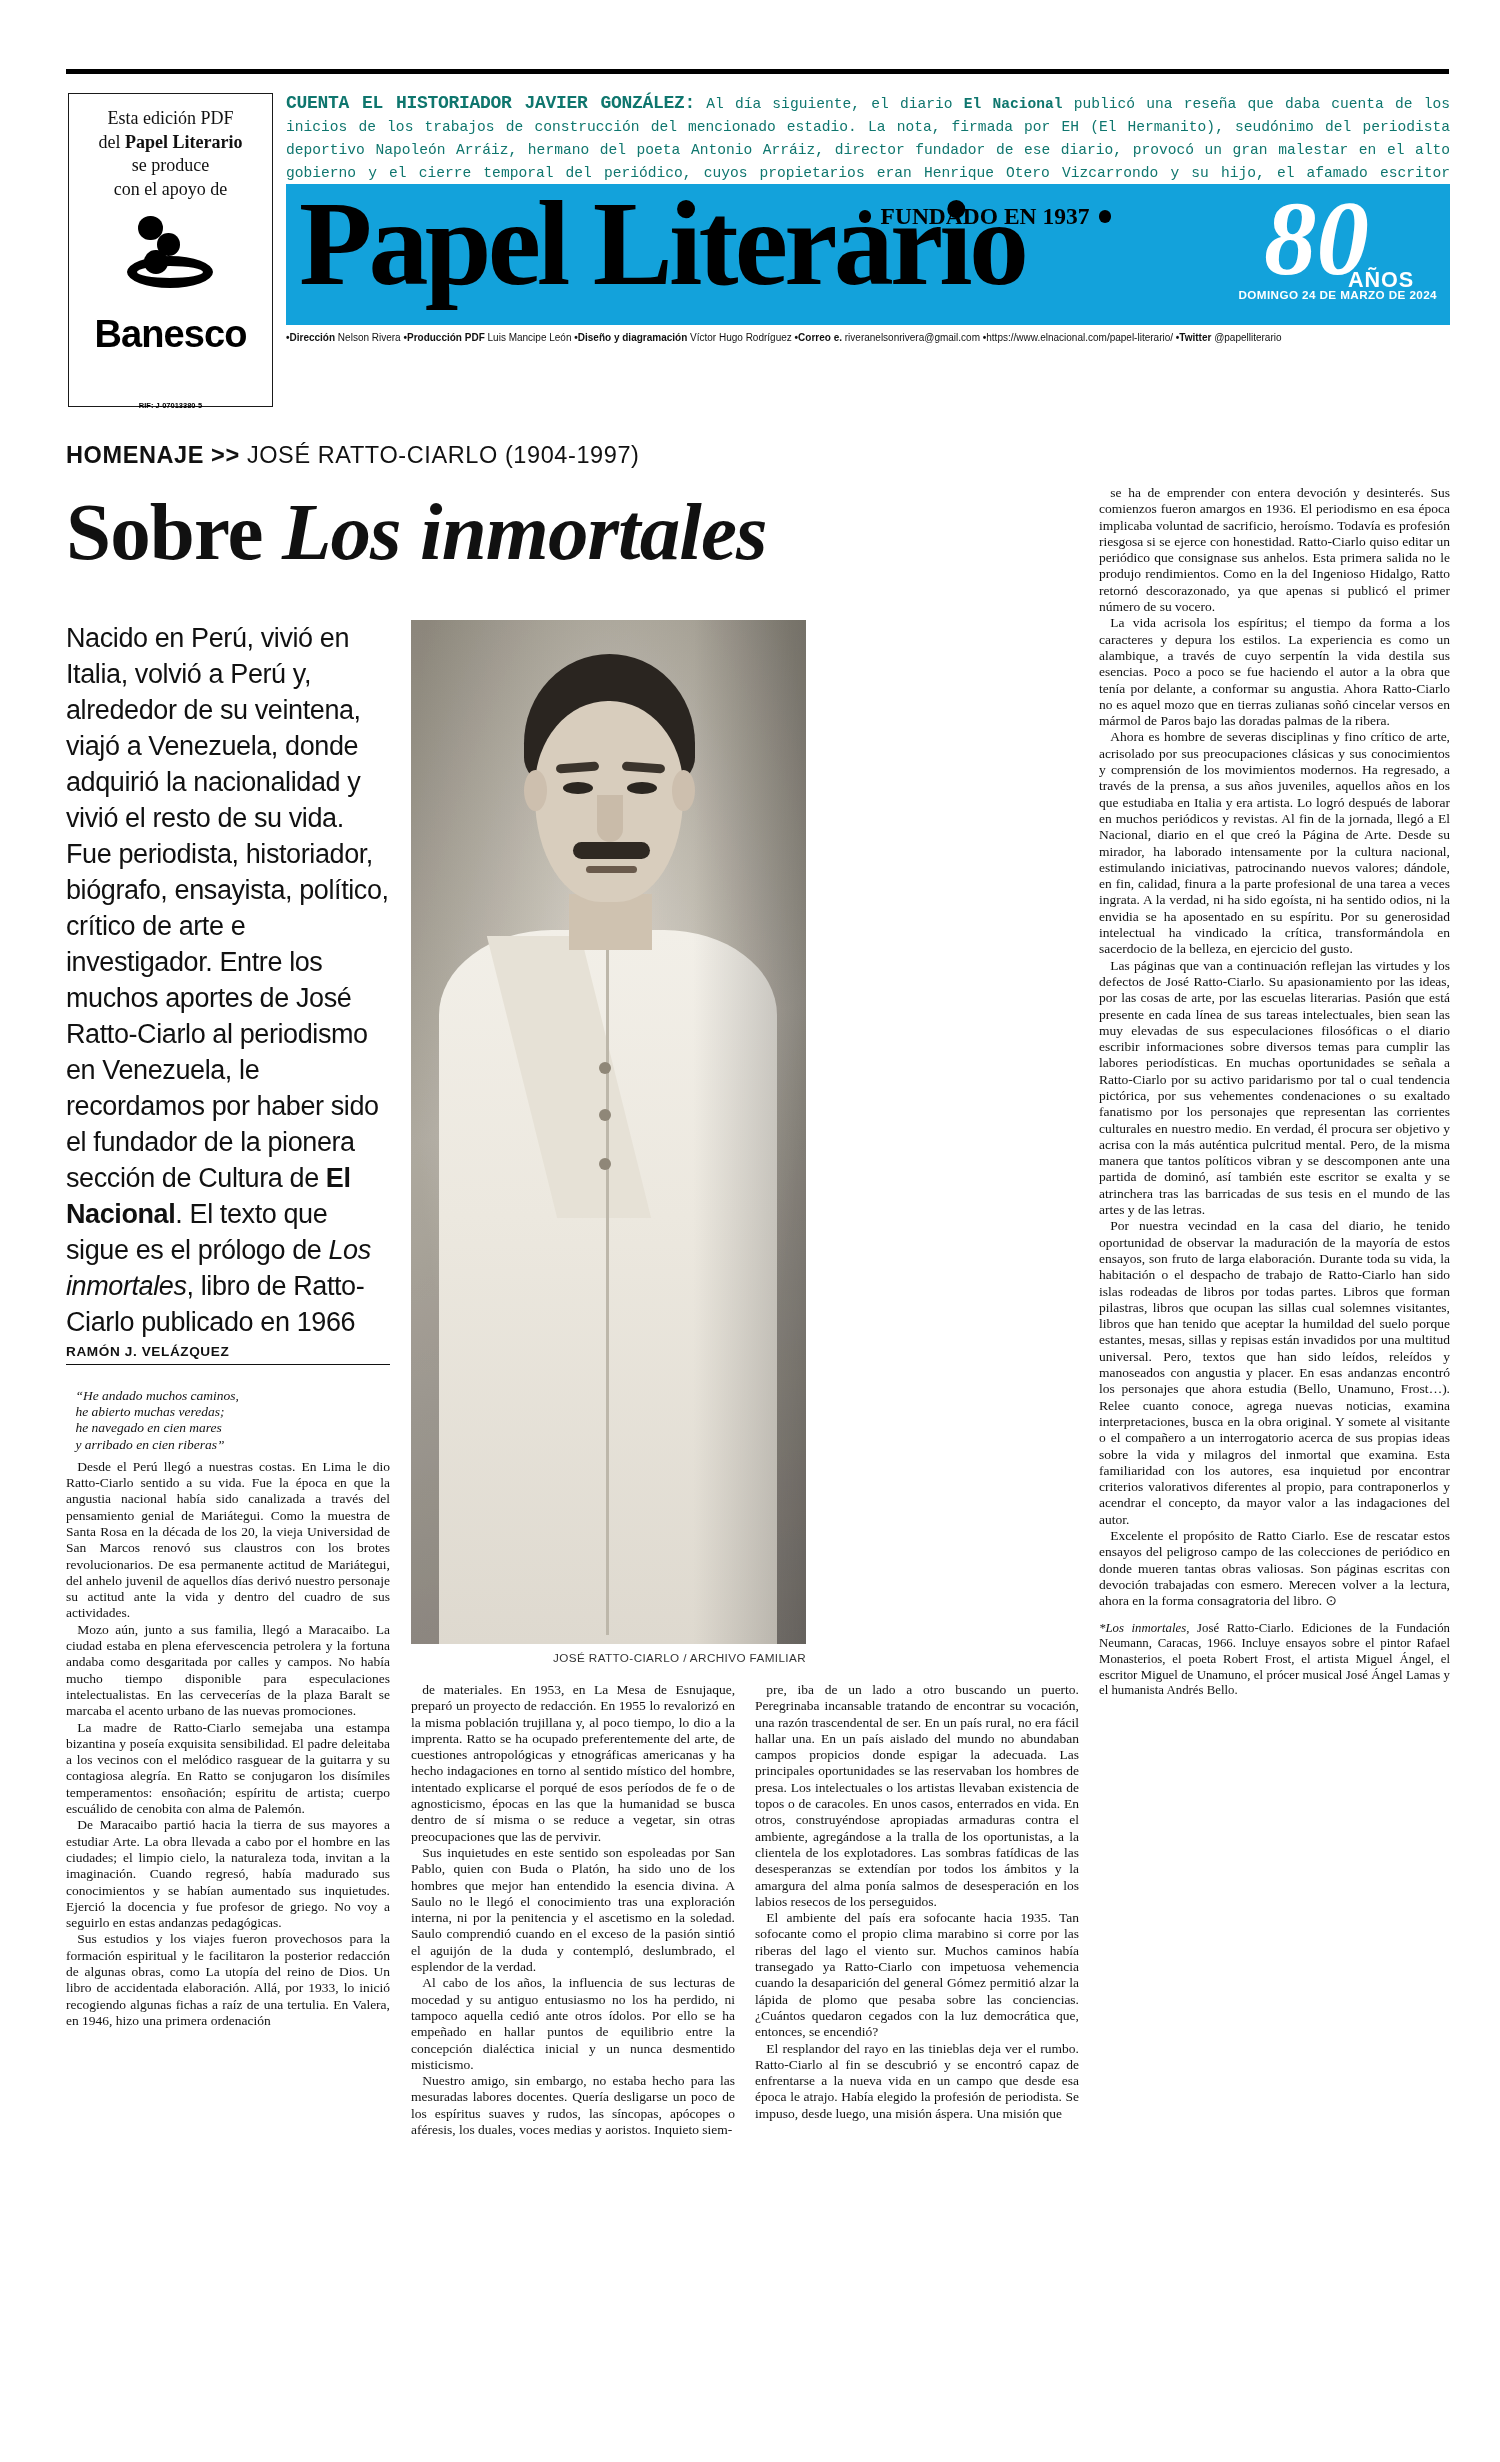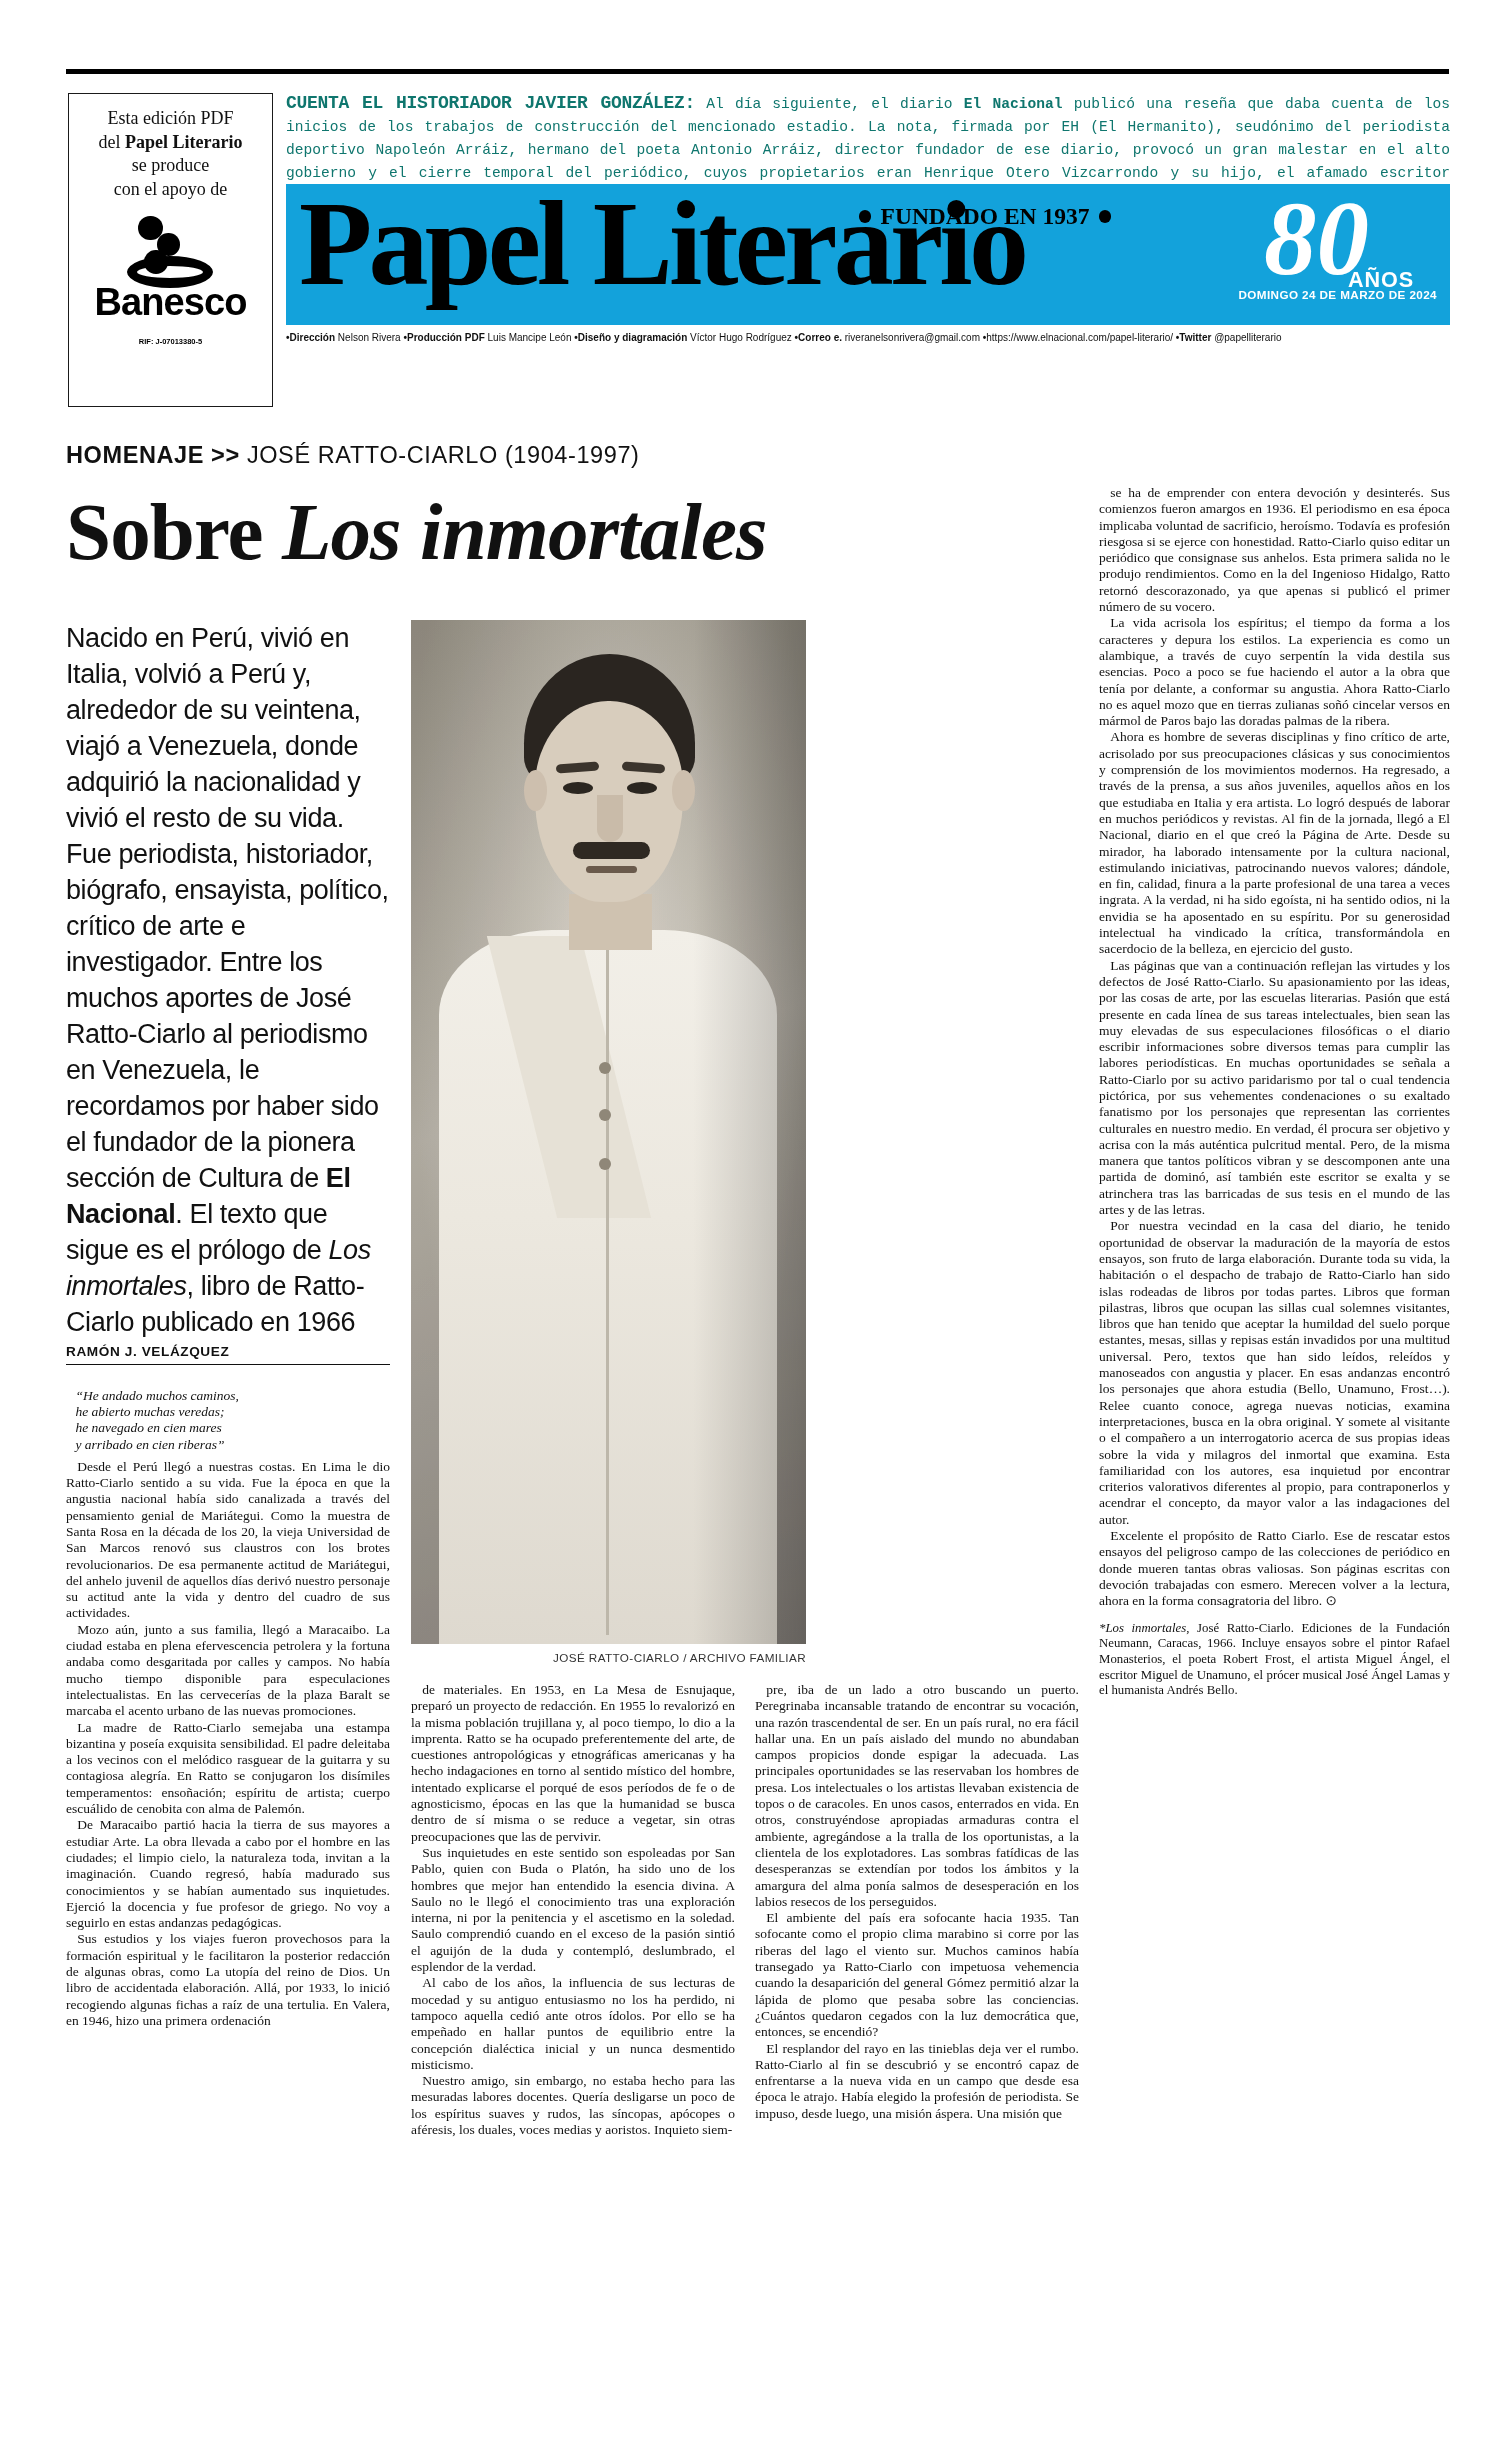--- a/index.html
+++ b/index.html
@@ -23,21 +23,21 @@
     position: absolute; left: 68px; top: 93px; width: 205px; height: 314px;
     border: 0.9px solid #1a1a1a; background:#fff;
     display:flex; flex-direction:column; align-items:center; justify-content:flex-start;
     padding-top: 13px;
   }
   .sponsor-text {
     font-family: "Liberation Serif", serif;
     font-size: 18px; line-height: 23.5px; text-align:center; color:#111;
   }
   .sponsor-text .b { font-weight: bold; }
-  .banesco-logo { margin-top: 13px; width: 141px; display:flex; flex-direction:column; align-items:center; }
+  .banesco-logo { margin-top: 13px; width: 141px; display:flex; flex-direction:column; align-items:center;gap:32px; }
   .banesco-mark { position: relative; width: 113px; height: 73px; }
   .bm-dot1 { position:absolute; left:24.4px; top:1.9px; width:24.4px; height:24.4px; border-radius:50%; background:#000; }
   .bm-dot2 { position:absolute; left:43px; top:19px; width:22.6px; height:22.6px; border-radius:50%; background:#000; }
   .bm-dot3 { position:absolute; left:30px; top:36px; width:23.5px; height:23.5px; border-radius:50%; background:#000; }
   .bm-ring  { position:absolute; left:13px; top:42px; width:86px; height:32px; border-radius:50%;
               border: 10.3px solid #000; }
   .banesco-word {
     font-family:"Liberation Sans", sans-serif; font-weight:bold; font-size:38px;
     letter-spacing:-0.9px; line-height:38px; margin-top:-3.8px; color:#000;
   }

